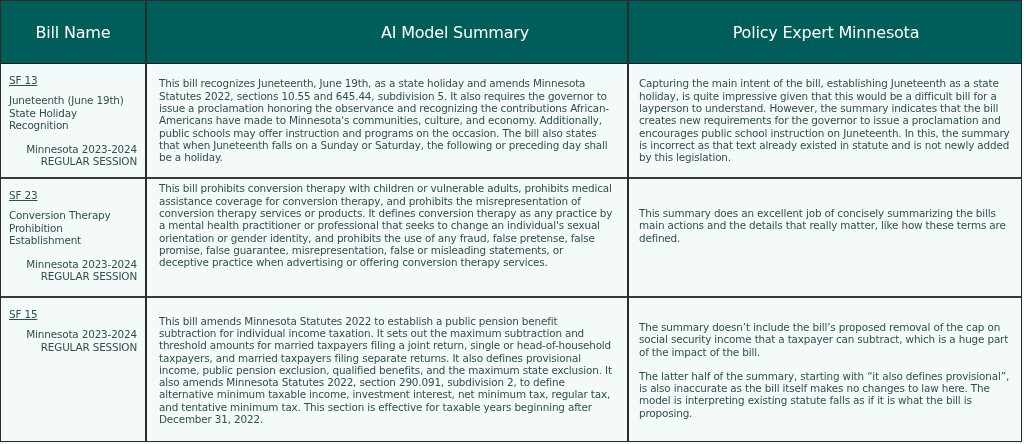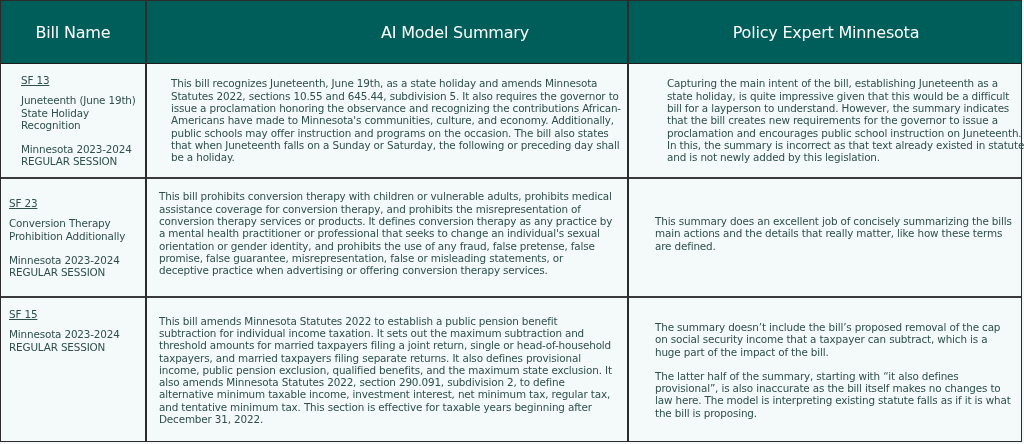--- a/index.html
+++ b/index.html
@@ -34,61 +34,61 @@
     .row { position: absolute; left: 0; right: 0; }
     .cell {
       position: absolute; top: 0; bottom: 0;
       box-sizing: border-box;
       color: #2f4f4c;
       font-size: 10.4px; line-height: 12.3px;
       letter-spacing: -0.15px;
     }
     .c1 { left: 0; width: 144px; padding: 6px 8px 0 8px; }
     .c2 { left: 146px; width: 479px; padding: 0 10px 0 12px; display: flex; align-items: center; }
-    .c3 { left: 628px; width: 394px; padding: 0 10px 0 26px; display: flex; align-items: center; }
+    .c3 { left: 628px; width: 394px; padding: 0 10px 0 10px; display: flex; align-items: center; }
     .bill-id { text-decoration: underline; display: block; margin-bottom: 8px; margin-top: 4px; }
     .bill-title { display: block; margin-bottom: 12px; }
-    .bill-session { display: block; }
+    .bill-session { display: block; text-align: right; }
     .para { display: block; }
     .para + .para { margin-top: 12px; }
   </style>
 </head>
 <body>
 
 <div class="tbl">
 
   <div class="header">
     <div class="hcell" style="left:0;width:144px;">Bill Name</div>
     <div class="hcell" style="left:146px;width:544px;margin-left:36px;">AI Model Summary</div>
     <div class="hcell" style="left:628px;width:394px;">Policy Expert Minnesota</div>
   </div>
 
-  <div class="row" style="top:63px;height:113px;margin-left:12px;">
+  <div class="row" style="top:63px;height:113px;">
     <div class="cell c1">
       <span class="bill-id">SF 13</span>
       <span class="bill-title">Juneteenth (June 19th) State Holiday Recognition</span>
       <span class="bill-session">Minnesota 2023-2024</span>
       <span class="bill-session">REGULAR SESSION</span>
     </div>
     <div class="cell c2">
       <span class="para">This bill recognizes Juneteenth, June 19th, as a state holiday and amends Minnesota Statutes 2022, sections 10.55 and 645.44, subdivision 5. It also requires the governor to issue a proclamation honoring the observance and recognizing the contributions African-Americans have made to Minnesota's communities, culture, and economy. Additionally, public schools may offer instruction and programs on the occasion. The bill also states that when Juneteenth falls on a Sunday or Saturday, the following or preceding day shall be a holiday.</span>
     </div>
     <div class="cell c3">
       <div>
         <span class="para">Capturing the main intent of the bill, establishing Juneteenth as a state holiday, is quite impressive given that this would be a difficult bill for a layperson to understand. However, the summary indicates that the bill creates new requirements for the governor to issue a proclamation and encourages public school instruction on Juneteenth. In this, the summary is incorrect as that text already existed in statute and is not newly added by this legislation.</span>
       </div>
     </div>
   </div>
 
   <div class="hline" style="top:176px;"></div>
 
-  <div class="row" style="top:186px;height:93px;">
+  <div class="row" style="top:178px;height:93px;">
     <div class="cell c1">
       <span class="bill-id">SF 23</span>
-      <span class="bill-title">Conversion Therapy Prohibition Additionally</span>
+      <span class="bill-title">Conversion Therapy Prohibition Establishment</span>
       <span class="bill-session">Minnesota 2023-2024</span>
       <span class="bill-session">REGULAR SESSION</span>
     </div>
     <div class="cell c2">
       <span class="para">This bill prohibits conversion therapy with children or vulnerable adults, prohibits medical assistance coverage for conversion therapy, and prohibits the misrepresentation of conversion therapy services or products. It defines conversion therapy as any practice by a mental health practitioner or professional that seeks to change an individual's sexual orientation or gender identity, and prohibits the use of any fraud, false pretense, false promise, false guarantee, misrepresentation, false or misleading statements, or deceptive practice when advertising or offering conversion therapy services.</span>
     </div>
     <div class="cell c3">
       <div>
         <span class="para">This summary does an excellent job of concisely summarizing the bills main actions and the details that really matter, like how these terms are defined.</span>
       </div>

